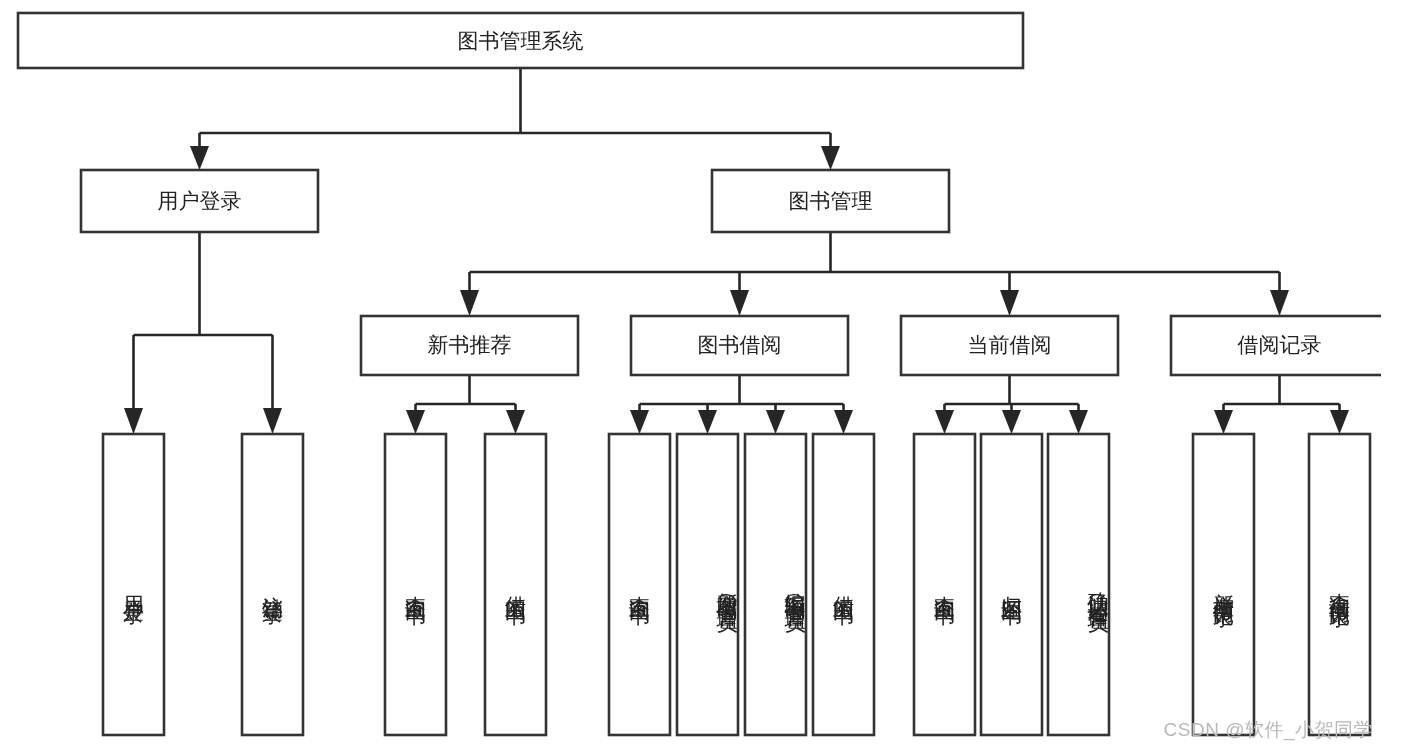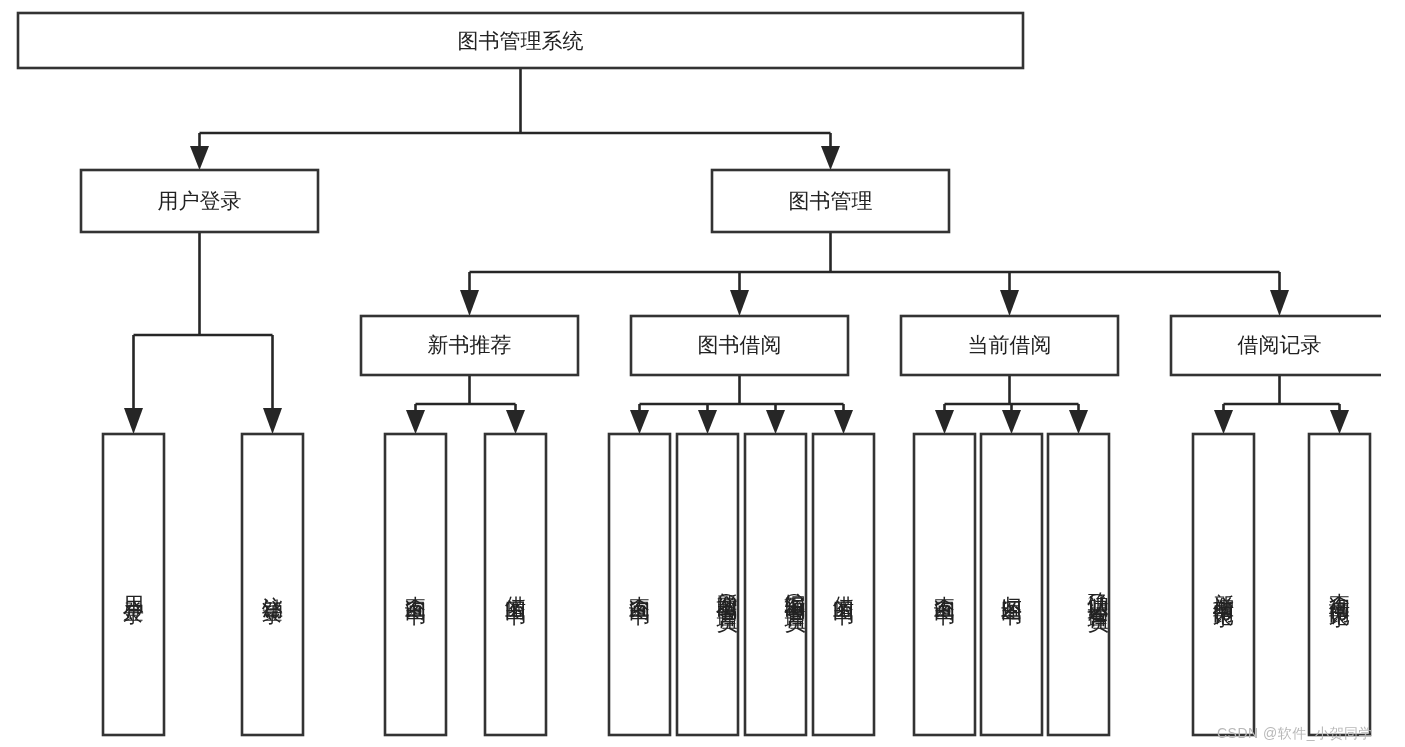--- a/index.html
+++ b/index.html
@@ -66,21 +66,21 @@
     align-items: center;
     justify-content: center;
     white-space: nowrap;
     pointer-events: none;
   }
   .watermark {
     position: absolute;
     right: 8px;
     bottom: 4px;
     font-family: "Liberation Sans", "DejaVu Sans", sans-serif;
-    font-size: 14px;
+    font-size: 19px;
     color: #b8b8b8;
     letter-spacing: 0.5px;
     white-space: nowrap;
   }
 </style>
 </head>
 <body>
 
 <div id="stage">
 

